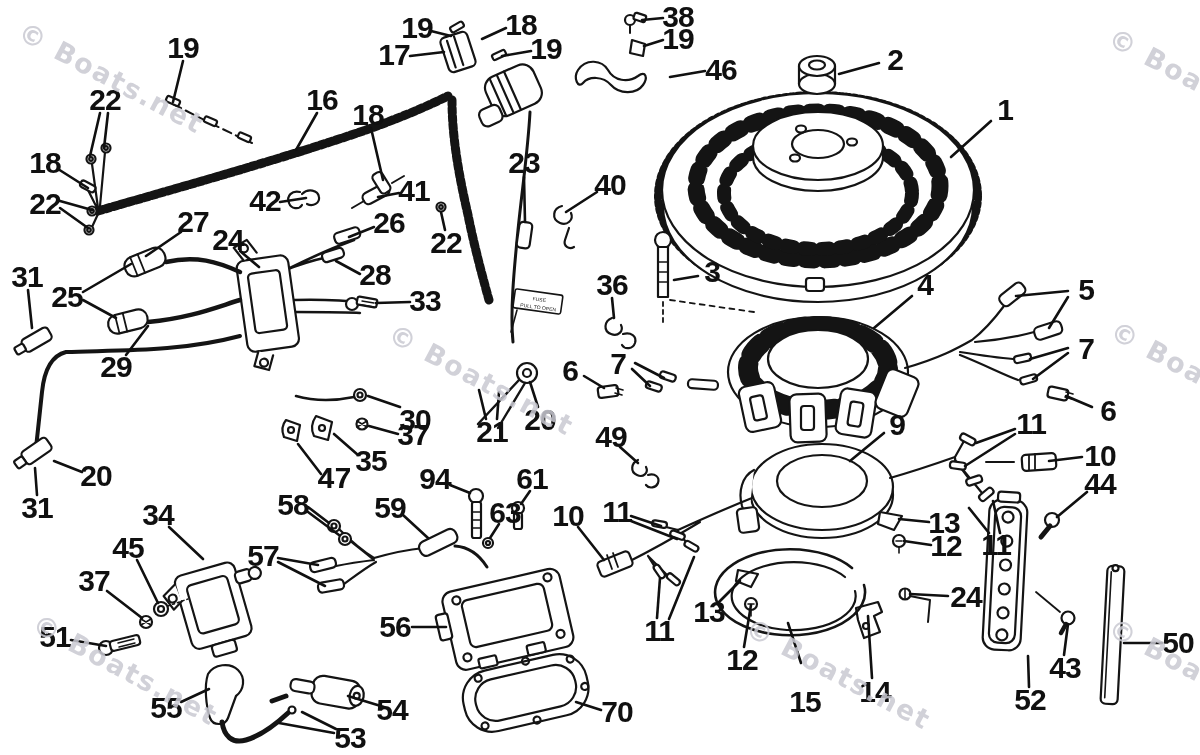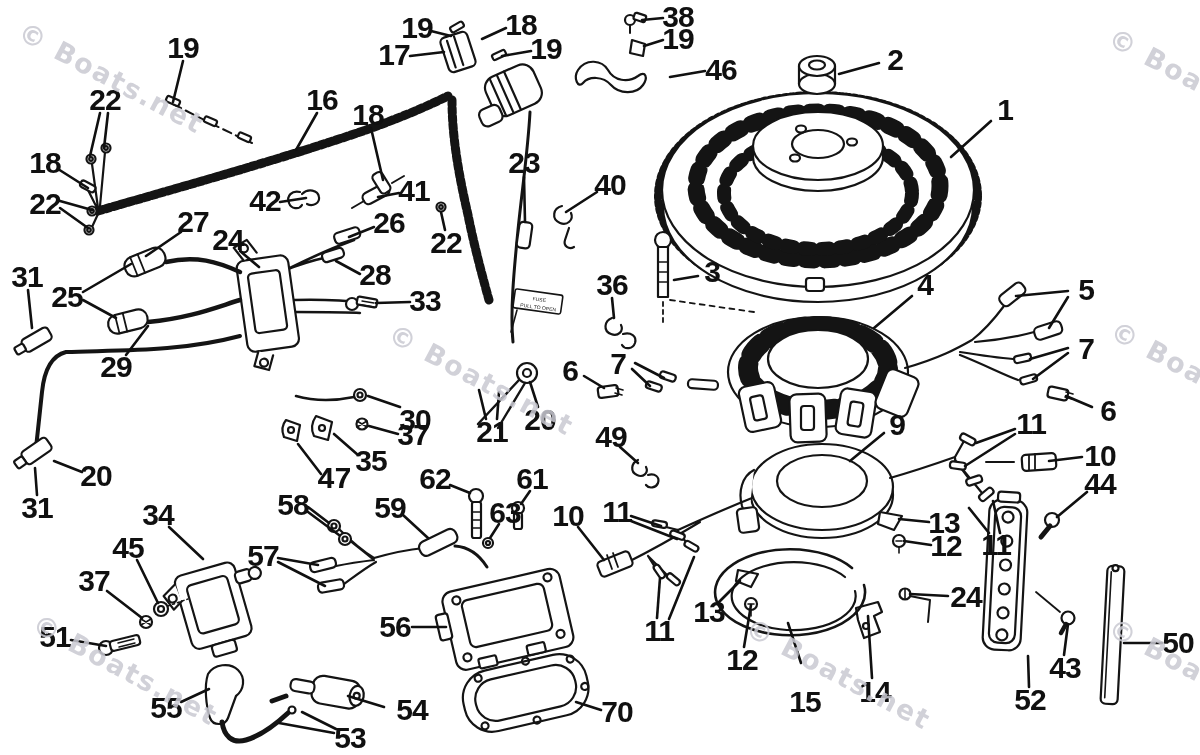--- a/index.html
+++ b/index.html
@@ -476,28 +476,28 @@
       <div class="pl" style="left: 996px; top: 545px;">11</div>
       <div class="pl" style="left: 96px; top: 476px;">20</div>
       <div class="pl" style="left: 37px; top: 508px;">31</div>
       <div class="pl" style="left: 158px; top: 515px;">34</div>
       <div class="pl" style="left: 128px; top: 548px;">45</div>
       <div class="pl" style="left: 94px; top: 581px;">37</div>
       <div class="pl" style="left: 55px; top: 637px;">51</div>
       <div class="pl" style="left: 293px; top: 505px;">58</div>
       <div class="pl" style="left: 390px; top: 508px;">59</div>
       <div class="pl" style="left: 263px; top: 556px;">57</div>
-      <div class="pl" style="left: 435px; top: 479px;">62</div>
+      <div class="pl" style="left: 435px; top: 479px;">94</div>
       <div class="pl" style="left: 532px; top: 479px;">61</div>
       <div class="pl" style="left: 505px; top: 513px;">63</div>
       <div class="pl" style="left: 568px; top: 516px;">10</div>
       <div class="pl" style="left: 617px; top: 512px;">11</div>
       <div class="pl" style="left: 395px; top: 627px;">56</div>
       <div class="pl" style="left: 166px; top: 708px;">55</div>
-      <div class="pl" style="left: 412px; top: 710px;">54</div>
+      <div class="pl" style="left: 392px; top: 710px;">54</div>
       <div class="pl" style="left: 350px; top: 738px;">53</div>
       <div class="pl" style="left: 617px; top: 712px;">70</div>
       <div class="pl" style="left: 659px; top: 631px;">11</div>
       <div class="pl" style="left: 709px; top: 612px;">13</div>
       <div class="pl" style="left: 742px; top: 660px;">12</div>
       <div class="pl" style="left: 805px; top: 702px;">15</div>
       <div class="pl" style="left: 875px; top: 692px;">14</div>
       <div class="pl" style="left: 966px; top: 597px;">24</div>
       <div class="pl" style="left: 1178px; top: 643px;">50</div>
       <div class="pl" style="left: 1065px; top: 668px;">43</div>

